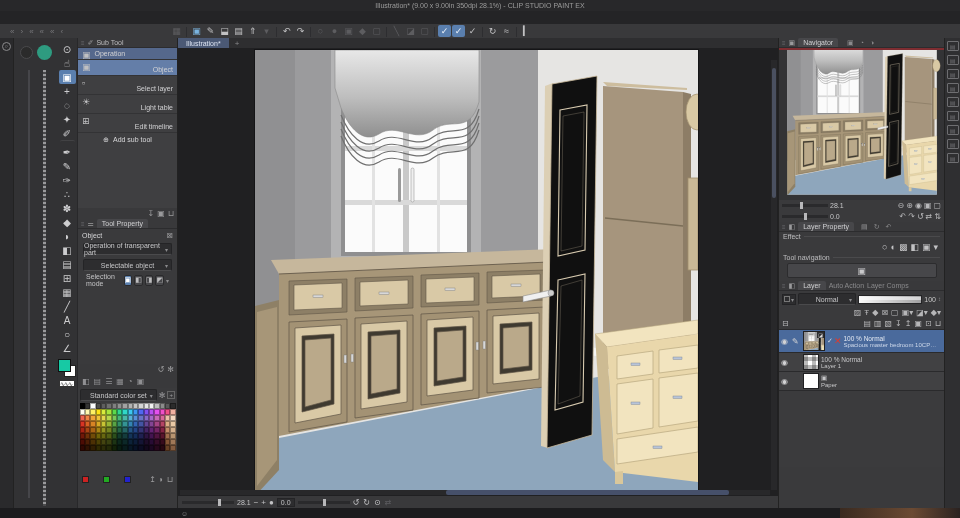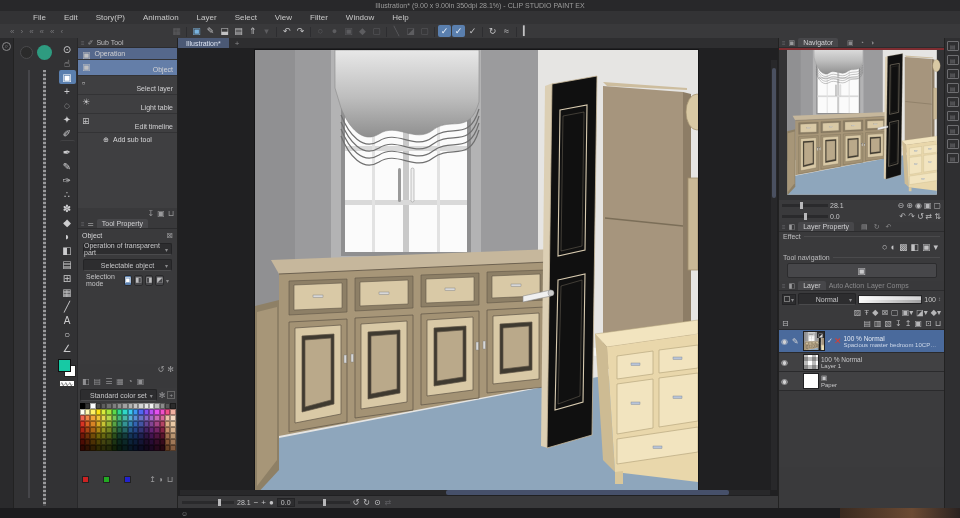--- a/index.html
+++ b/index.html
@@ -267,33 +267,20 @@
     </symbol>
   </defs>
 </svg>
 
 <div id="app">
 
   <div class="titlebar">
     <span>Illustration* (9.00 x 9.00in 350dpi 28.1%)  - CLIP STUDIO PAINT EX</span>
   </div>
 
-  <div class="menubar">
-
-  <span>File</span>
-      <span>Edit</span>
-      <span>Story(P)</span>
-      <span>Animation</span>
-      <span>Layer</span>
-      <span>Select</span>
-      <span>View</span>
-      <span>Filter</span>
-      <span>Window</span>
-      <span>Help</span>
-    </div>
 
   <div class="commandbar">
     <div class="chevrons">
 
     <span>«</span>
         <span>›</span>
         <span>«</span>
         <span>«</span>
         <span>«</span>
         <span>‹</span>

